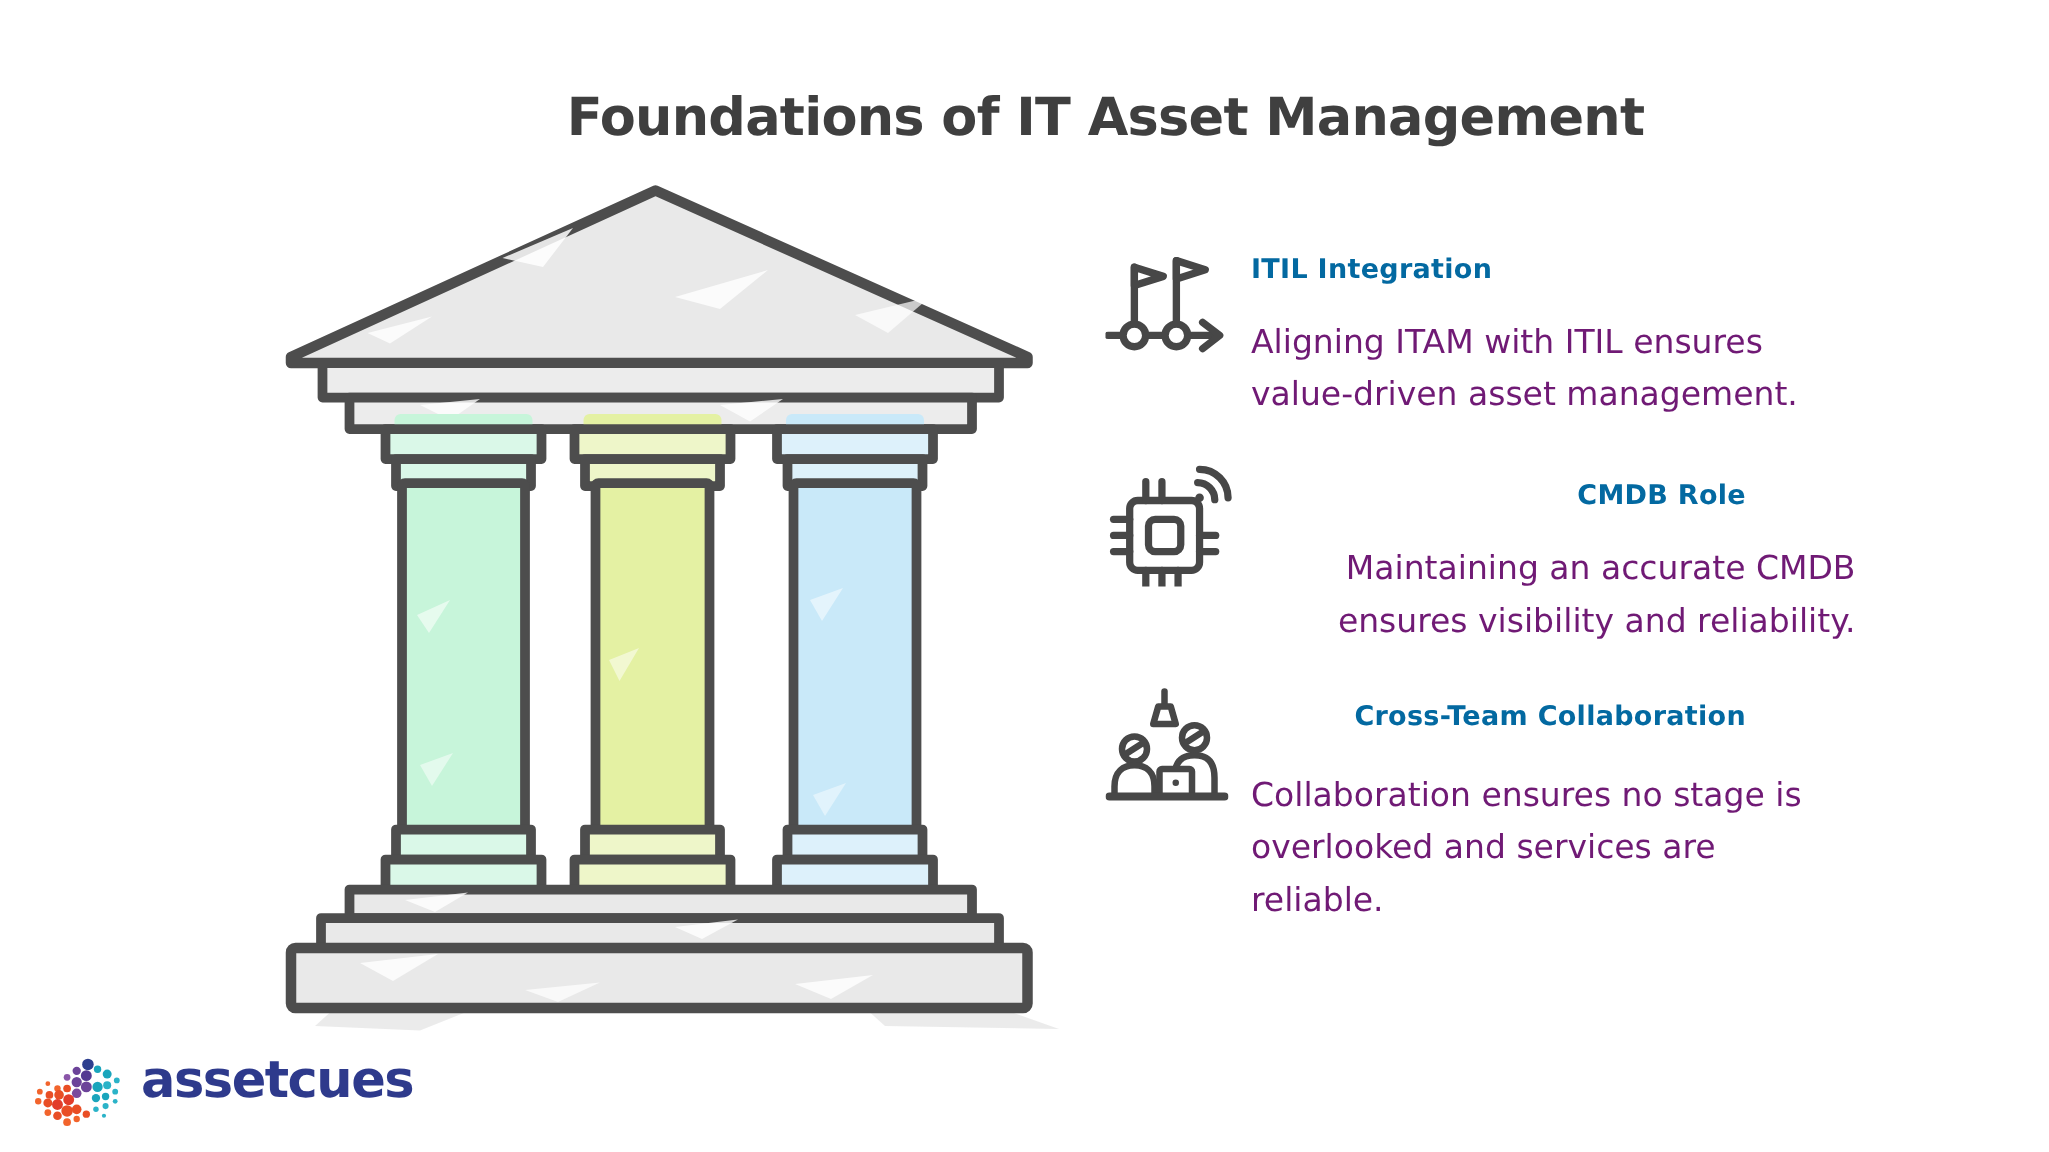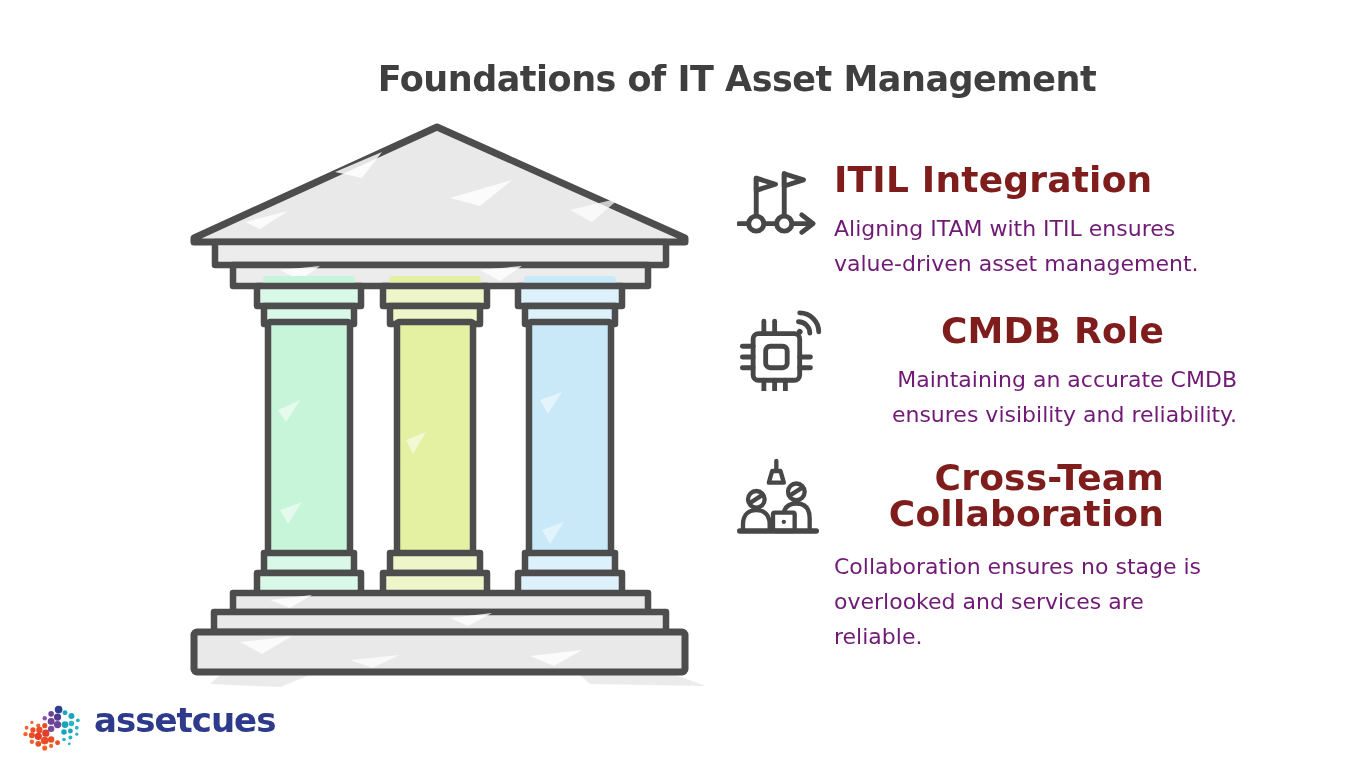--- a/index.html
+++ b/index.html
@@ -19,21 +19,21 @@
 
   
   .temple{position:absolute;left:150px;top:110px;width:580px;height:580px;}
 
   
   .right-col{position:absolute;left:737px;top:0;width:500px;height:768px;}
   .feature{position:absolute;left:0;width:500px;}
   .feature .icon-box{position:absolute;left:0;width:88px;color:#474747;}
   .feature .text-col{margin-left:97px;}
   .feature-heading{
-    margin:0;font-size:36px;font-weight:bold;color:#7f1d1d;
+    margin:0;font-size:18px;font-weight:bold;color:#0369a1;
     line-height:36px;max-width:330px;letter-spacing:0.2px;
   }
   .feature-desc{
     margin:13px 0 0 0;font-size:22px;color:#701a75;
     line-height:35px;max-width:420px;
   }
   .f1{top:160px;} .f1 .icon-box{top:0px;}
   .f2{top:305px;text-align:right;} .f2 .icon-box{top:0px;}
   .f3{top:450px;} .f3 .icon-box{top:6px;}
   .f1 .feature-heading{padding-top:2px;}

